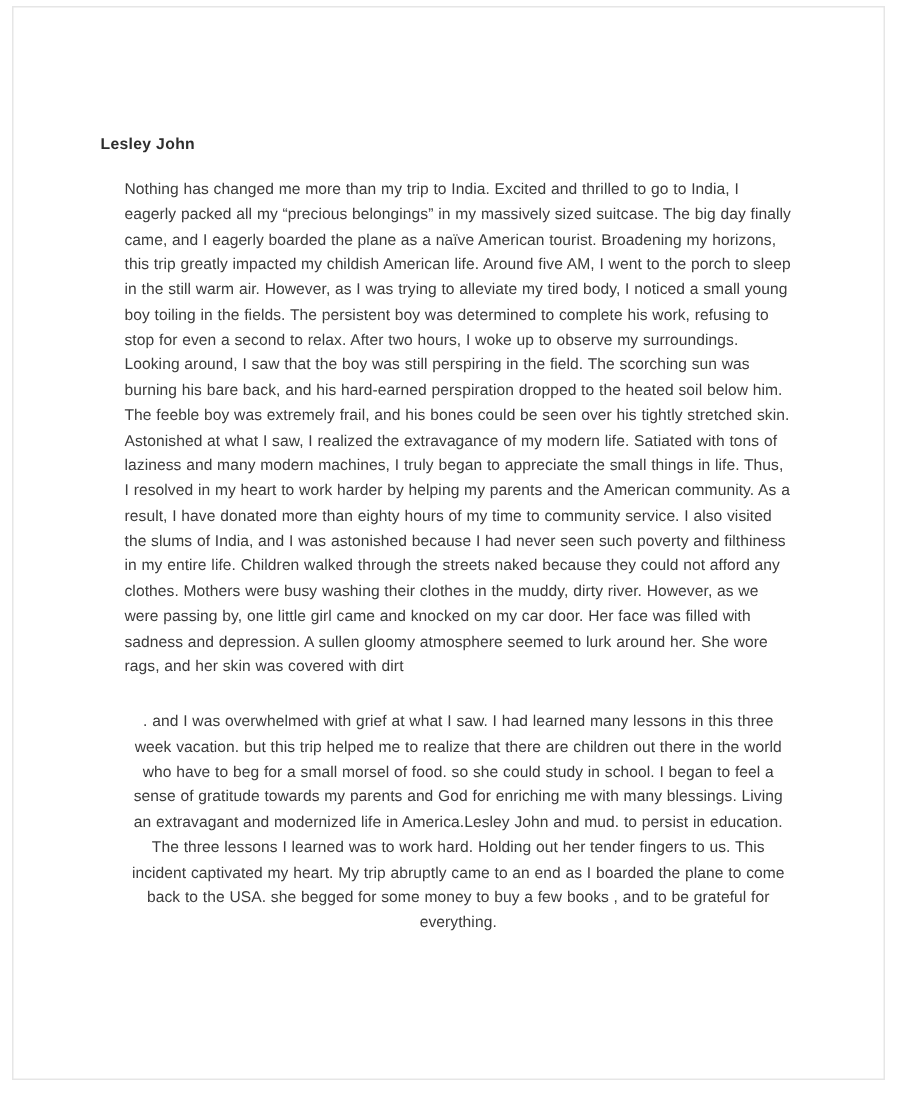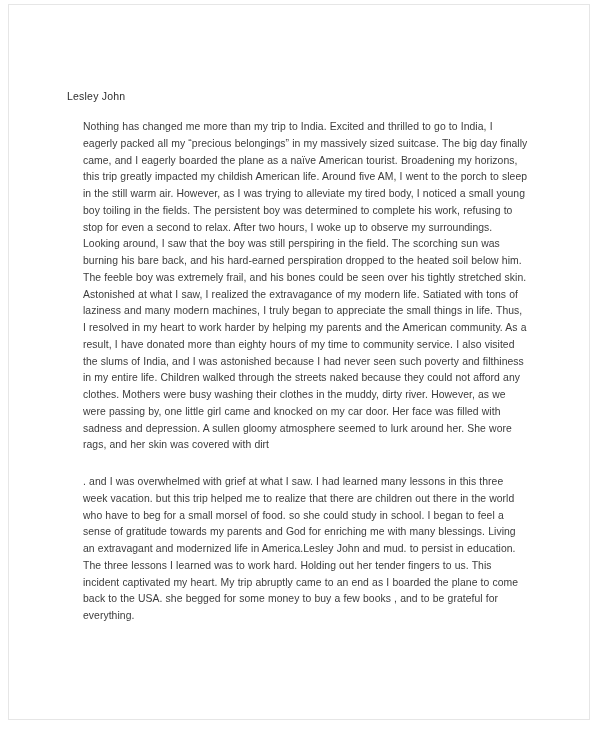--- a/index.html
+++ b/index.html
@@ -29,39 +29,40 @@
 
   .doc-body {
     position: absolute;
     left: 58px;
     top: 84px;
     width: 477px;
   }
 
   .author-name {
     font-size: 10.5px;
-    font-weight: normal;
+    font-weight: bold;
     color: #2e2e2e;
     letter-spacing: 0.02em;
     margin: 0 0 9px 0;
     line-height: 14px;
   }
 
   .essay-paragraph {
     font-size: 10.4px;
     line-height: 16.75px;
     color: #3b3b3b;
     margin: 16px;
     text-align: left;
     letter-spacing: 0.005em;
     word-spacing: 0.02em;
   }
 
   .essay-paragraph + .essay-paragraph {
     margin-top: 20px;
+    text-align: center;
   }
 </style>
 </head>
 <body>
 
 <div class="page-sheet">
   <div class="doc-body">
 
     <div class="author-name">Lesley John</div>
 

